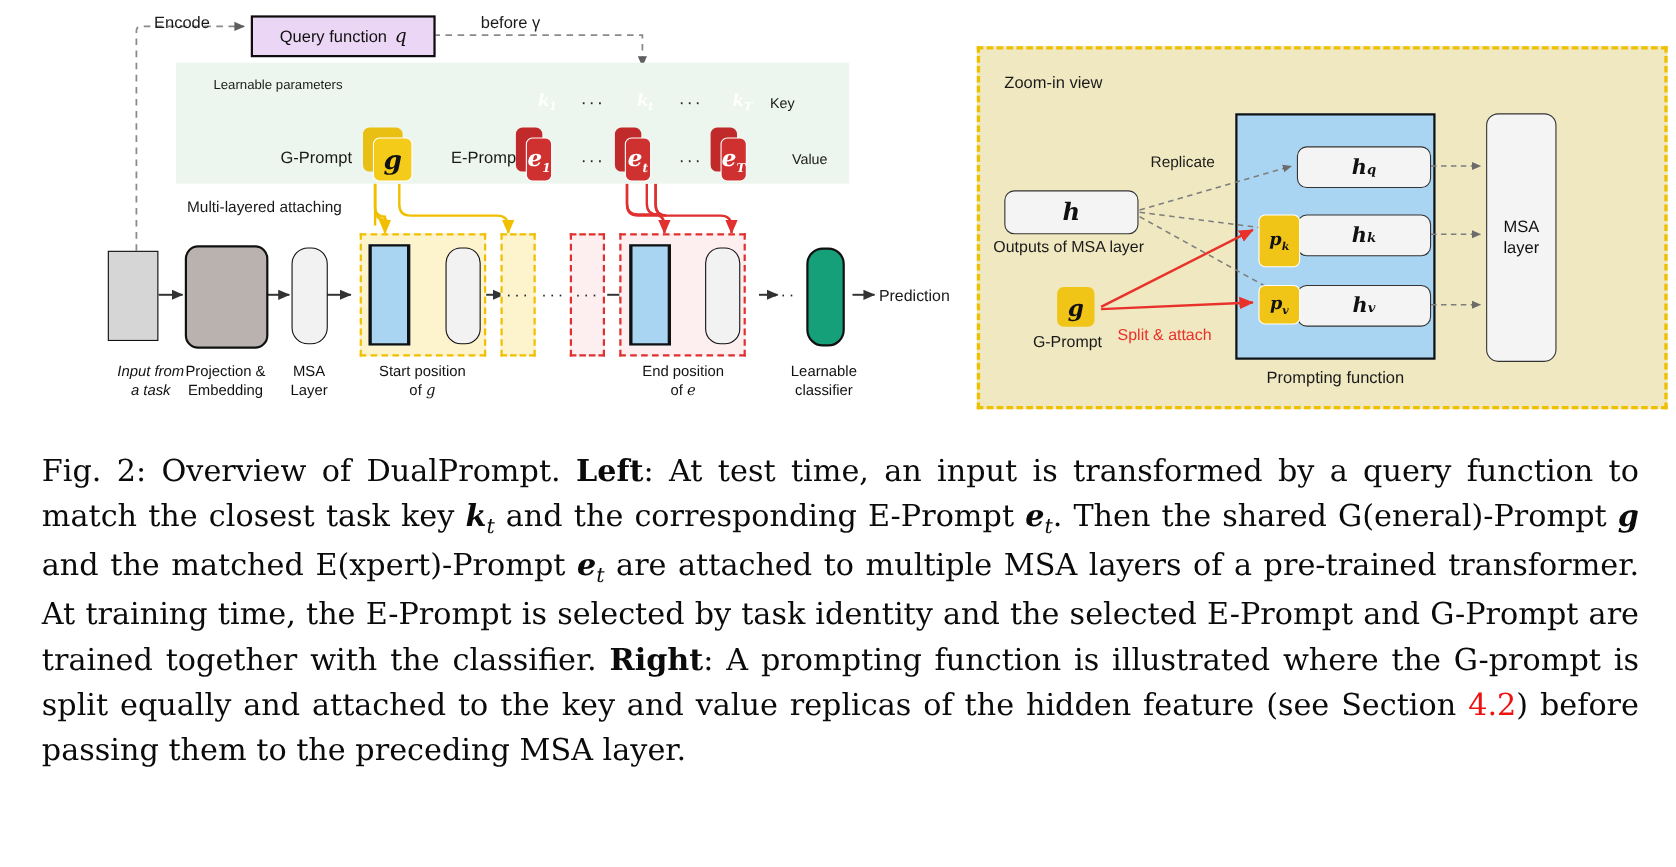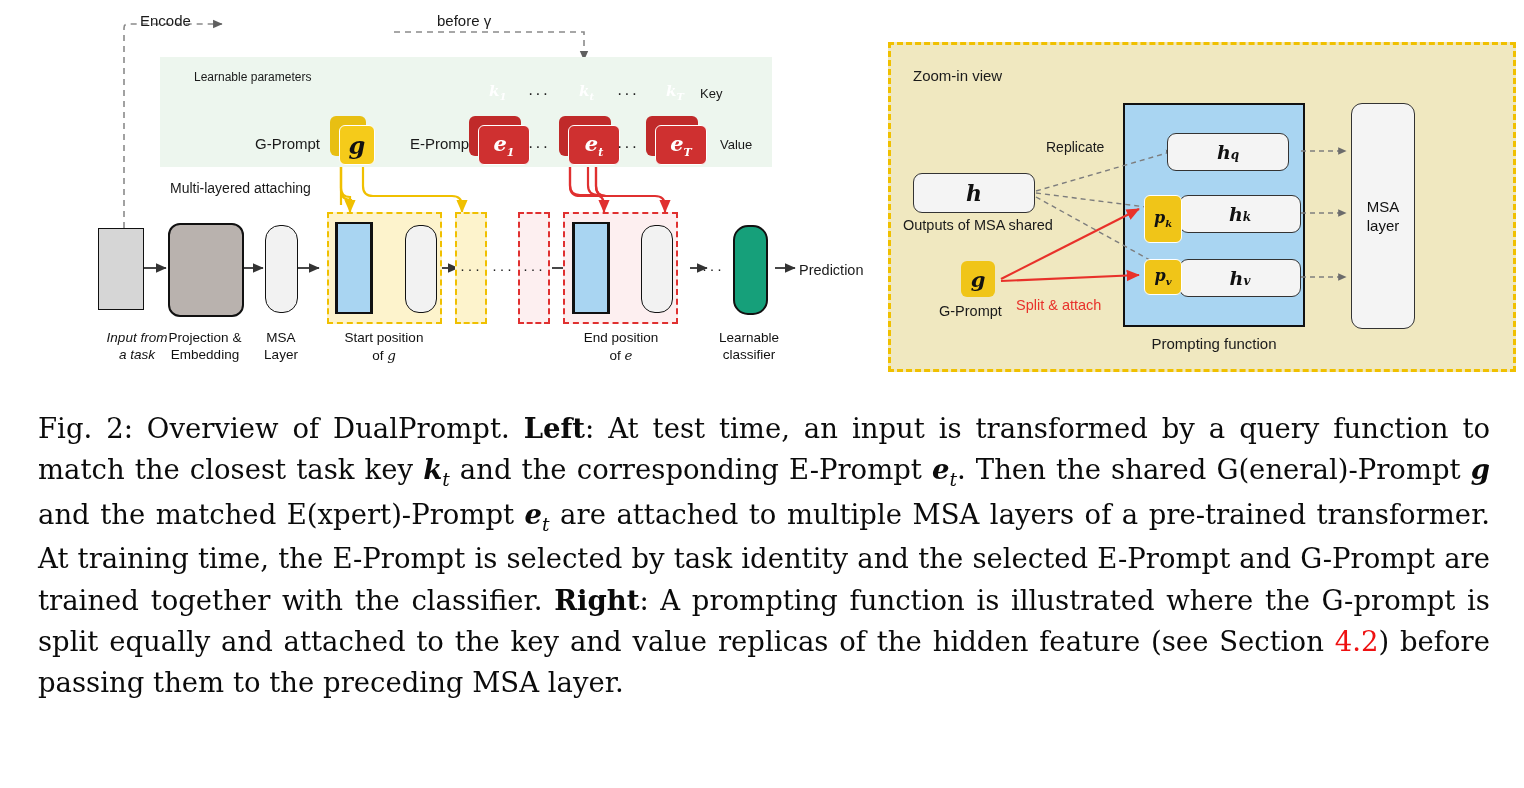--- a/index.html
+++ b/index.html
@@ -36,21 +36,21 @@
   .stack .back{position:absolute;left:-9px;top:-9px;width:100%;height:100%;border-radius:6px;}
   .stack .front{position:absolute;left:0;top:0;width:100%;height:100%;border-radius:6px;
     display:flex;align-items:center;justify-content:center;border:1.5px solid #fff;box-sizing:border-box;}
   .stack .front .sym{font-family:"DejaVu Serif",serif;font-style:italic;font-weight:bold;}
 
   .g-card{left:339px;top:125px;width:36px;height:40px;}
   .g-card .back{background:#e8bf12;}
   .g-card .front{background:#f5cb1a;}
   .g-card .sym{color:#111;font-size:24px;}
 
-  .e-card{width:52px;height:40px;}
+  .e-card{width:24px;height:40px;}
   .e-card .back{background:#c02a2a;}
   .e-card .front{background:#cf3030;}
   .e-card .sym{color:#fff;font-size:21px;}
   .e1{left:478px;top:125px;}
   .et{left:568px;top:125px;}
   .eT{left:655px;top:125px;}
 
   .dots{position:absolute;font-size:16px;color:#222;letter-spacing:2px;}
   .d-e1{left:528px;top:138px;}
   .d-e2{left:617px;top:138px;}
@@ -78,21 +78,21 @@
 
   .hbox{position:absolute;background:#f4f4f4;border:1.6px solid #333;border-radius:9px;
     display:flex;align-items:center;justify-content:center;}
   .hbox .sym{font-family:"DejaVu Serif",serif;font-weight:bold;font-style:italic;font-size:19px;color:#111;}
   .hbox .sub{font-family:"DejaVu Serif",serif;font-style:italic;font-size:12px;}
 
   .h-main{left:22px;top:128px;width:120px;height:38px;}
   .h-main .sym{font-size:22px;}
   .h-out-lbl{position:absolute;left:12px;top:172px;font-size:14.5px;}
 
-  .hq{left:276px;top:88px;width:120px;height:36px;}
+  .hq{left:288px;top:88px;width:120px;height:36px;}
   .hk{left:288px;top:150px;width:120px;height:36px;}
   .hv{left:288px;top:214px;width:120px;height:36px;}
 
   .pchip{position:absolute;background:#f0c518;border:1.5px solid #fff;border-radius:6px;
     display:flex;align-items:center;justify-content:center;box-sizing:border-box;}
   .pchip .sym{font-family:"DejaVu Serif",serif;font-weight:bold;font-style:italic;font-size:16px;color:#111;}
   .pk{left:253px;top:150px;width:38px;height:48px;}
   .pv{left:253px;top:214px;width:38px;height:36px;}
 
   .g-chip{position:absolute;left:70px;top:216px;width:34px;height:36px;background:#f0c518;
@@ -168,20 +168,24 @@
       <g>
         <polygon points="496,64 520,104 472,104" fill="#cf3030"></polygon>
         <polygon points="586,64 610,104 562,104" fill="#cf3030"></polygon>
         <polygon points="673,64 697,104 649,104" fill="#cf3030"></polygon>
       </g>
     </svg>
 
     <div class="abs lbl" style="left:140px;top:12px;font-size:15px;">Encode</div>
     <div class="abs lbl" style="left:437px;top:12px;font-size:15px;">before γ</div>
 
+    <div class="abs query-box">
+      <span>Query function</span>
+      <span class="qv">q</span>
+    </div>
 
     <div class="abs green-panel"></div>
     <div class="abs lbl panel-title">Learnable parameters</div>
     <div class="abs lbl gprompt-lbl">G-Prompt</div>
     <div class="abs lbl eprompt-lbl">E-Prompt</div>
     <div class="abs lbl key-lbl">Key</div>
     <div class="abs lbl value-lbl">Value</div>
     <div class="abs lbl mla-lbl">Multi-layered attaching</div>
 
     <div class="klabel" style="left:489px;top:82px;">
@@ -302,21 +306,21 @@
       <path d="M410,168 L455,168" fill="none" stroke="#7d7d7d" stroke-width="1.4" stroke-dasharray="5,4" marker-end="url(#zGray)"></path>
       <path d="M410,232 L455,232" fill="none" stroke="#7d7d7d" stroke-width="1.4" stroke-dasharray="5,4" marker-end="url(#zGray)"></path>
 
       <path d="M110,234 L248,164" fill="none" stroke="#e8312a" stroke-width="2.2" marker-end="url(#zRed)"></path>
       <path d="M110,236 L248,230" fill="none" stroke="#e8312a" stroke-width="2.2" marker-end="url(#zRed)"></path>
     </svg>
 
     <div class="hbox h-main">
       <span class="sym">h</span>
     </div>
-    <div class="h-out-lbl lbl">Outputs of MSA shared</div>
+    <div class="h-out-lbl lbl">Outputs of MSA layer</div>
     <div class="replicate-lbl lbl">Replicate</div>
 
     <div class="hbox hq">
       <span class="sym"><span>h</span><span class="sub">q</span></span>
     </div>
     <div class="hbox hk">
       <span class="sym"><span>h</span><span class="sub">k</span></span>
     </div>
     <div class="hbox hv">
       <span class="sym"><span>h</span><span class="sub">v</span></span>

